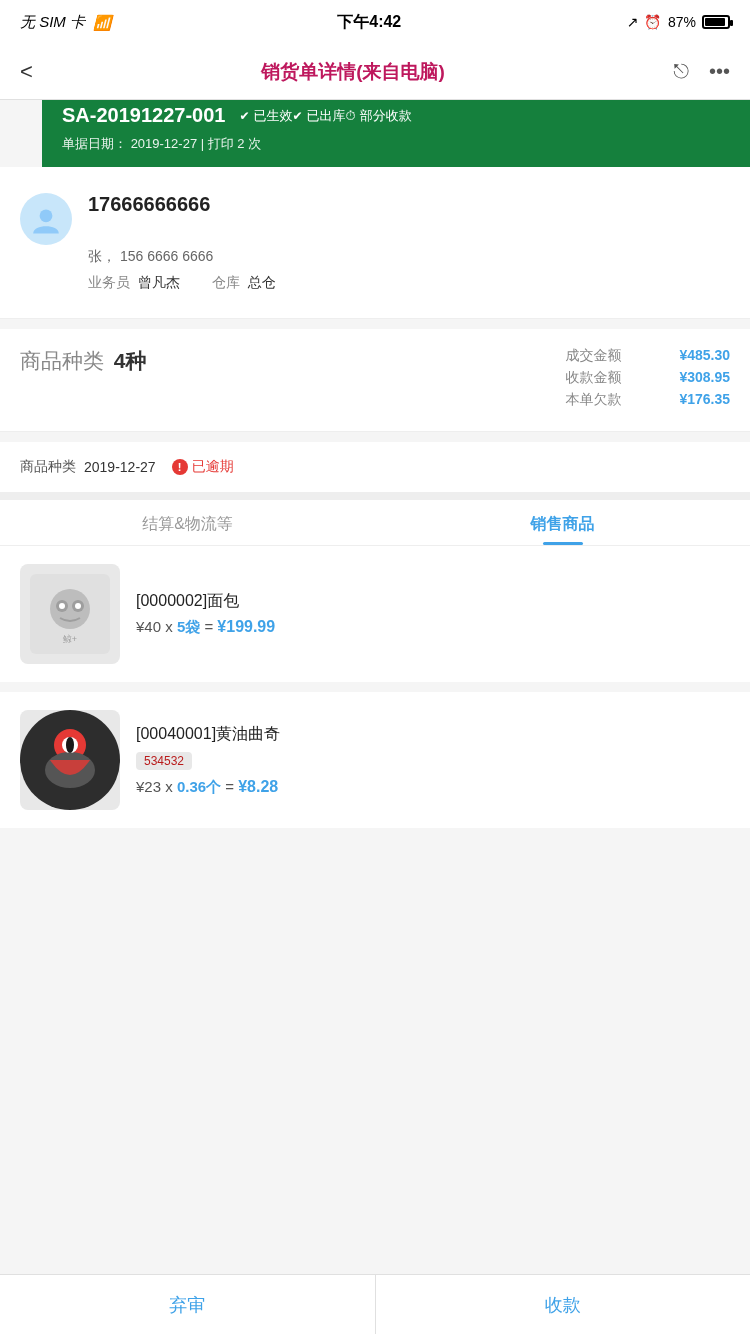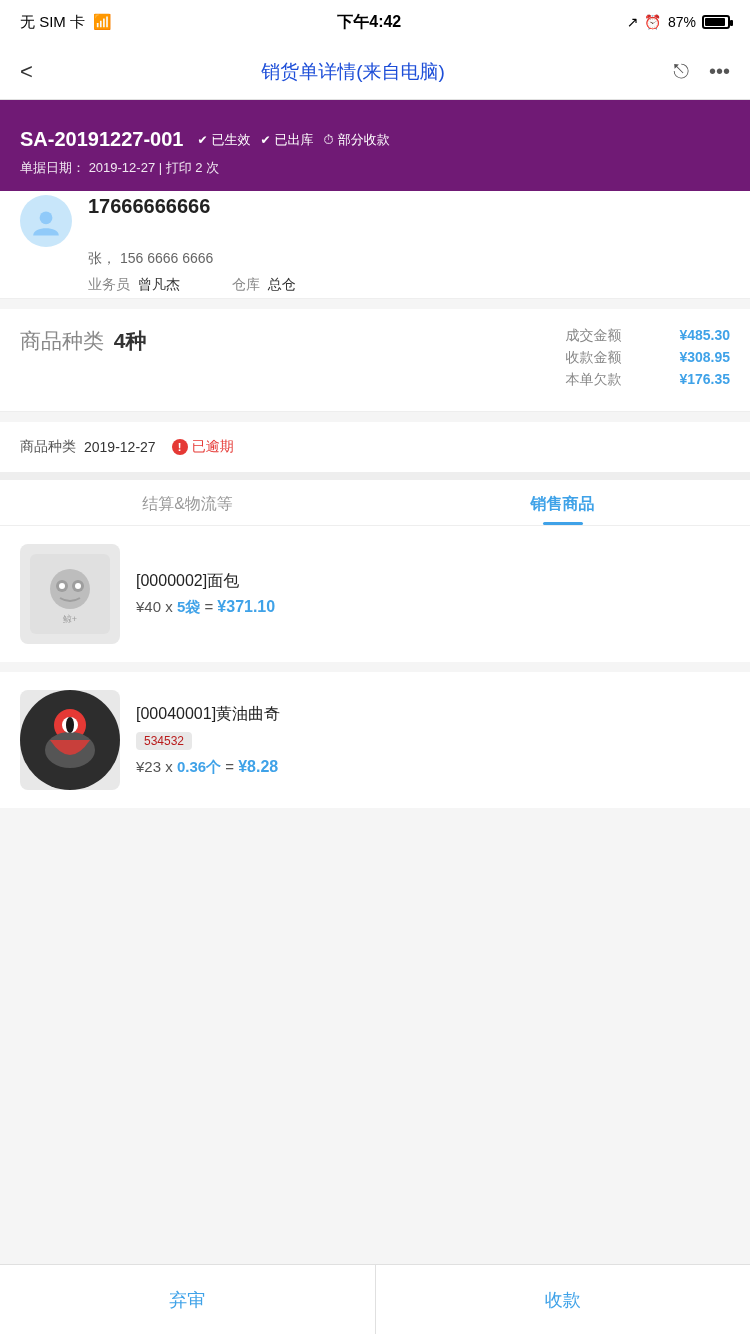--- a/index.html
+++ b/index.html
@@ -17,21 +17,21 @@
     .status-bar {
       height: 44px;
       background: #fff;
       display: flex;
       align-items: center;
       justify-content: space-between;
       padding: 0 20px;
       font-size: 15px;
       font-weight: 500;
     }
-    .status-left { display: flex; align-items: center; gap: 8px; }
+    .status-left { display: flex; align-items: flex-end; gap: 8px; font-style: italic; }
     .status-center { font-weight: 600; font-size: 16px; }
     .status-right { display: flex; align-items: center; gap: 6px; font-size: 14px; }
     .battery-icon {
       display: inline-block; width: 28px; height: 14px;
       border: 2px solid #000; border-radius: 3px; position: relative;
       vertical-align: middle;
     }
     .battery-icon::after {
       content: ''; position: absolute; right: -5px; top: 3px;
       width: 3px; height: 6px; background: #000; border-radius: 1px;
@@ -48,65 +48,66 @@
       display: flex;
       align-items: center;
       justify-content: space-between;
       padding: 0 20px;
       border-bottom: 1px solid #e0e0e0;
     }
     .nav-back {
       font-size: 22px; color: #333; cursor: pointer;
       display: flex; align-items: center;
     }
-    .nav-title { font-size: 19px; font-weight: 400; color: #1d4ed8; }
+    .nav-title { font-size: 19px; font-weight: 700; color: #be185d; }
     .nav-actions { display: flex; align-items: center; gap: 20px; }
     .nav-icon { font-size: 20px; color: #555; cursor: pointer; }
 
     
     .header-blue {
-      background: #701a75;
-      padding: 28px 20px 14px;
+      background: #15803d;
+      padding: 4px 20px 14px;
+      margin-left: 42px;
     }
     .header-blue-top {
       display: flex; align-items: center; gap: 14px; margin-bottom: 8px;
     }
     .order-id { font-size: 20px; font-weight: 700; color: #fff; }
-    .status-badges { display: flex; gap: 10px; align-items: center; }
+    .status-badges { display: flex; align-items: center; }
     .badge {
       display: flex; align-items: center; gap: 4px;
       font-size: 13px; color: #fff; font-weight: 500;
     }
     .badge-check::before {
       content: '✔'; font-size: 12px; color: #fff;
     }
     .badge-clock::before {
       content: '⏱'; font-size: 13px;
     }
     .header-blue-sub { font-size: 13px; color: rgba(255,255,255,0.9); }
 
     
     .customer-section {
       background: #fff;
-      padding: 4px 20px;
+      padding: 26px 20px;
       display: flex;
       align-items: flex-start;
       gap: 16px;
       border-bottom: 1px solid #eee;
     }
     .avatar {
       width: 52px; height: 52px; border-radius: 50%;
       background: #c8e6fa; display: flex; align-items: center; justify-content: center;
       flex-shrink: 0;
     }
     .avatar svg { width: 32px; height: 32px; }
     .customer-info { flex: 1; }
     .customer-name { font-size: 20px; font-weight: 600; color: #222; margin-bottom: 4px; }
     .customer-phone { font-size: 14px; color: #666; margin-bottom: 8px; margin-top: 32px; }
-    .customer-meta { display: flex; gap: 52px; }
+    .customer-meta { display: flex; gap: 32px; }
     .meta-item { font-size: 14px; color: #555; }
     .meta-label { color: #888; margin-right: 4px; }
     .meta-value { color: #333; font-weight: 500; }
 
     
     .summary-section {
       background: #fff;
       padding: 18px 20px;
       display: flex;
       justify-content: space-between;
@@ -194,21 +195,21 @@
       margin-bottom: 8px;
     }
     .product-price { font-size: 15px; color: #555; }
     .product-qty { color: #3fa2e8; font-weight: 600; }
     .product-total { color: #3fa2e8; font-weight: 700; font-size: 16px; }
 
     
     .bottom-bar {
       position: fixed;
       bottom: 0; left: 0; width: 750px;
-      height: 70px;
+      height: 60px;
       background: #fff;
       border-top: 1px solid #e0e0e0;
       display: flex;
     }
     .bottom-btn {
       flex: 1; display: flex; align-items: center; justify-content: center;
       font-size: 18px; font-weight: 500; cursor: pointer;
     }
     .bottom-btn.left { color: #3fa2e8; border-right: 1px solid #e0e0e0; }
     .bottom-btn.right { color: #3fa2e8; }
@@ -355,21 +356,21 @@
         <text x="40" y="68" text-anchor="middle" font-size="9" fill="#9e9e9e">鲸+</text>
       </svg>
     </div>
     <div class="product-info">
       <div class="product-name">[0000002]面包</div>
       <div class="product-price">
         <span>¥40</span>
         <span> x </span>
         <span class="product-qty">5袋</span>
         <span> = </span>
-        <span class="product-total">¥371.10</span>
+        <span class="product-total">¥199.99</span>
       </div>
     </div>
   </div>
 
   <div class="product-item">
     <div class="product-thumb">
       <svg viewBox="0 0 100 100" width="100" height="100" xmlns="http://www.w3.org/2000/svg">
         <circle cx="50" cy="50" r="50" fill="#2d2d2d"></circle>
         <circle cx="50" cy="35" r="16" fill="#e53935"></circle>
         <ellipse cx="50" cy="60" rx="25" ry="18" fill="#555"></ellipse>

